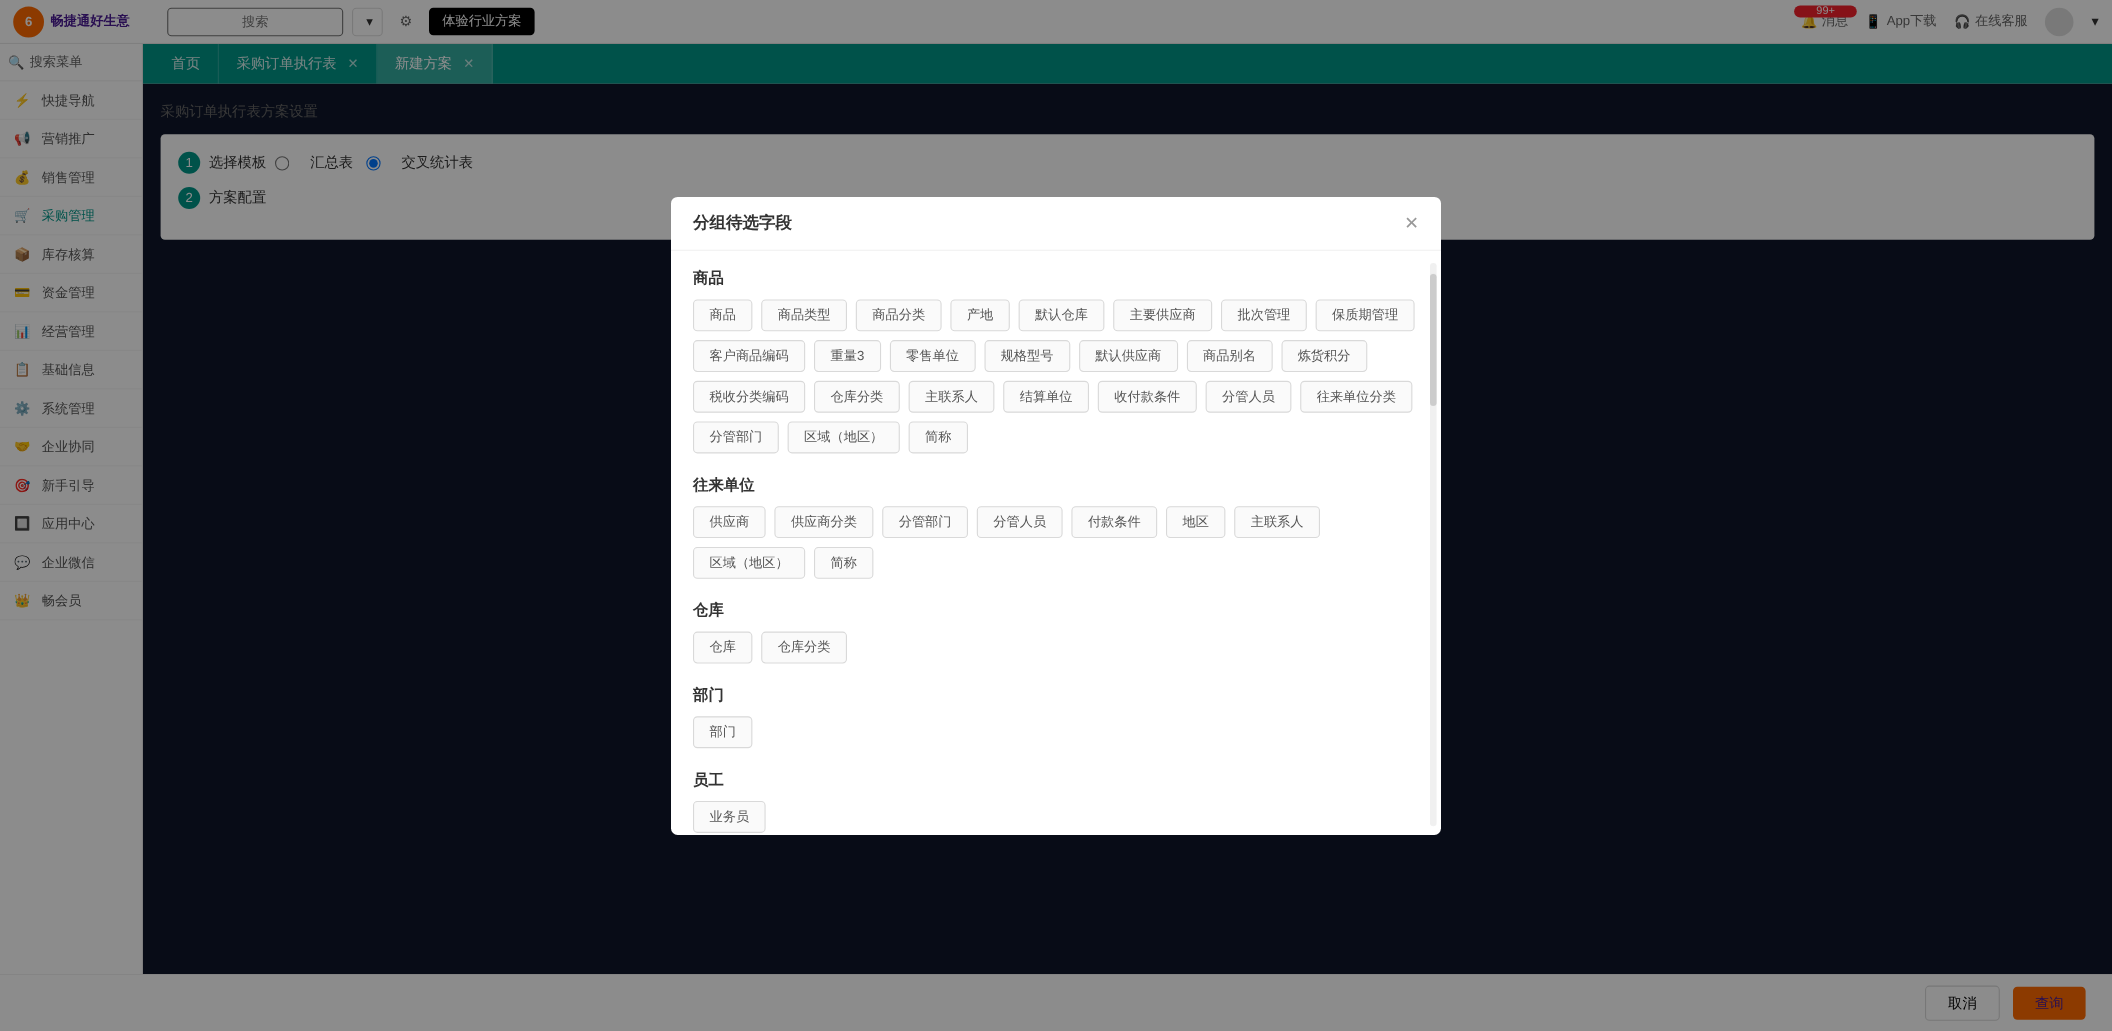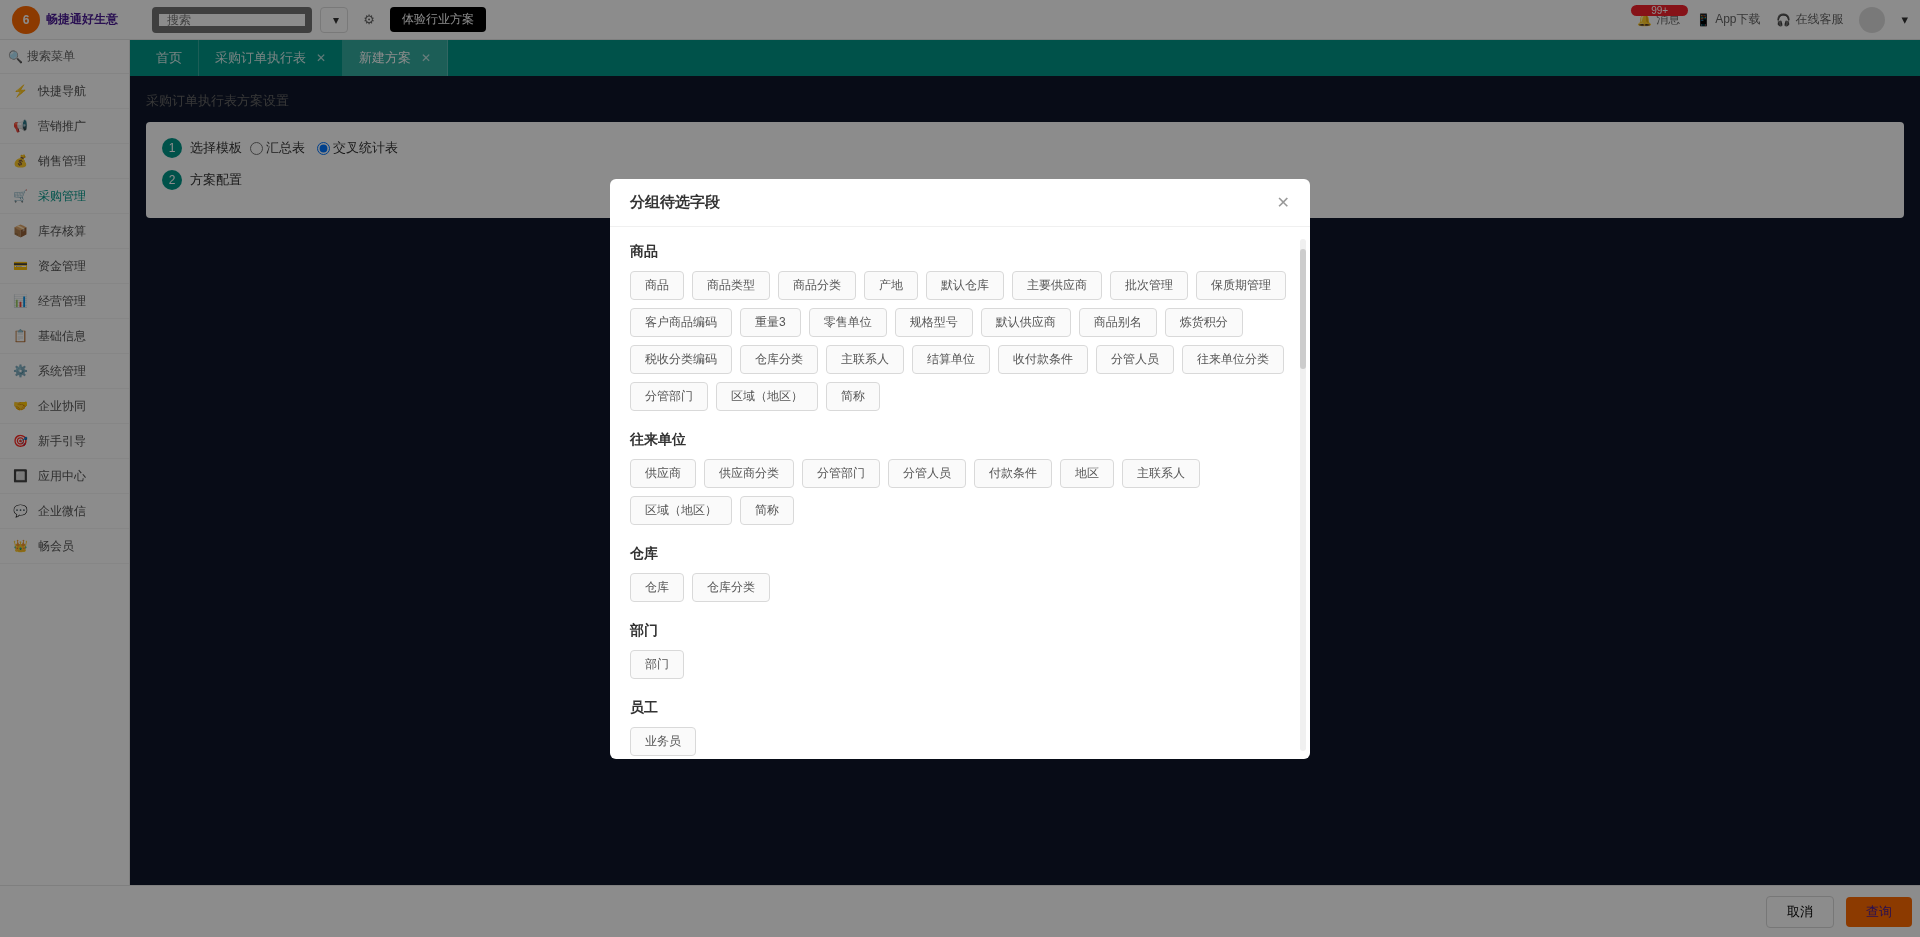--- a/index.html
+++ b/index.html
@@ -34,25 +34,26 @@
     .header-center {
       flex: 1;
       display: flex;
       align-items: center;
       gap: 8px;
       padding-left: 10px;
     }
     .header-search {
       width: 160px;
       height: 26px;
-      border: 7px solid #737373;
+      border: 1px solid #737373;
       border-radius: 4px;
       padding: 0 8px;
       font-size: 12px;
       color: #999;
+      text-align: center;
     }
     .header-dropdown {
       display: flex; align-items: center; gap: 4px;
       height: 26px; padding: 0 8px;
       border: 1px solid #ddd; border-radius: 4px;
       cursor: pointer; font-size: 12px;
       background: #fff;
     }
     .gear-icon-btn {
       width: 26px; height: 26px;
@@ -189,33 +190,33 @@
     }
     .step-num {
       width: 20px; height: 20px;
       border-radius: 50%;
       background: #009688;
       color: #fff;
       font-size: 12px;
       display: flex; align-items: center; justify-content: center;
     }
     .radio-group { display: flex; align-items: center; gap: 12px; font-size: 13px; }
-    .radio-item { display: flex; align-items: center; gap: 3px; cursor: pointer; }
+    .radio-item { display: flex; align-items: center; gap: 19px; cursor: pointer; }
 
     
     .bottom-bar {
       position: fixed;
       bottom: 0; left: 0; right: 0;
       height: 52px;
       background: #fff;
       border-top: 1px solid #e8e8e8;
       display: flex;
       align-items: center;
       justify-content: flex-end;
-      padding: 0 8px;
+      padding: 0 24px;
       gap: 12px;
       z-index: 200;
     }
     .btn-cancel {
       padding: 6px 20px;
       border: 1px solid #d9d9d9;
       border-radius: 4px;
       background: #fff;
       cursor: pointer;
       font-size: 13px;

